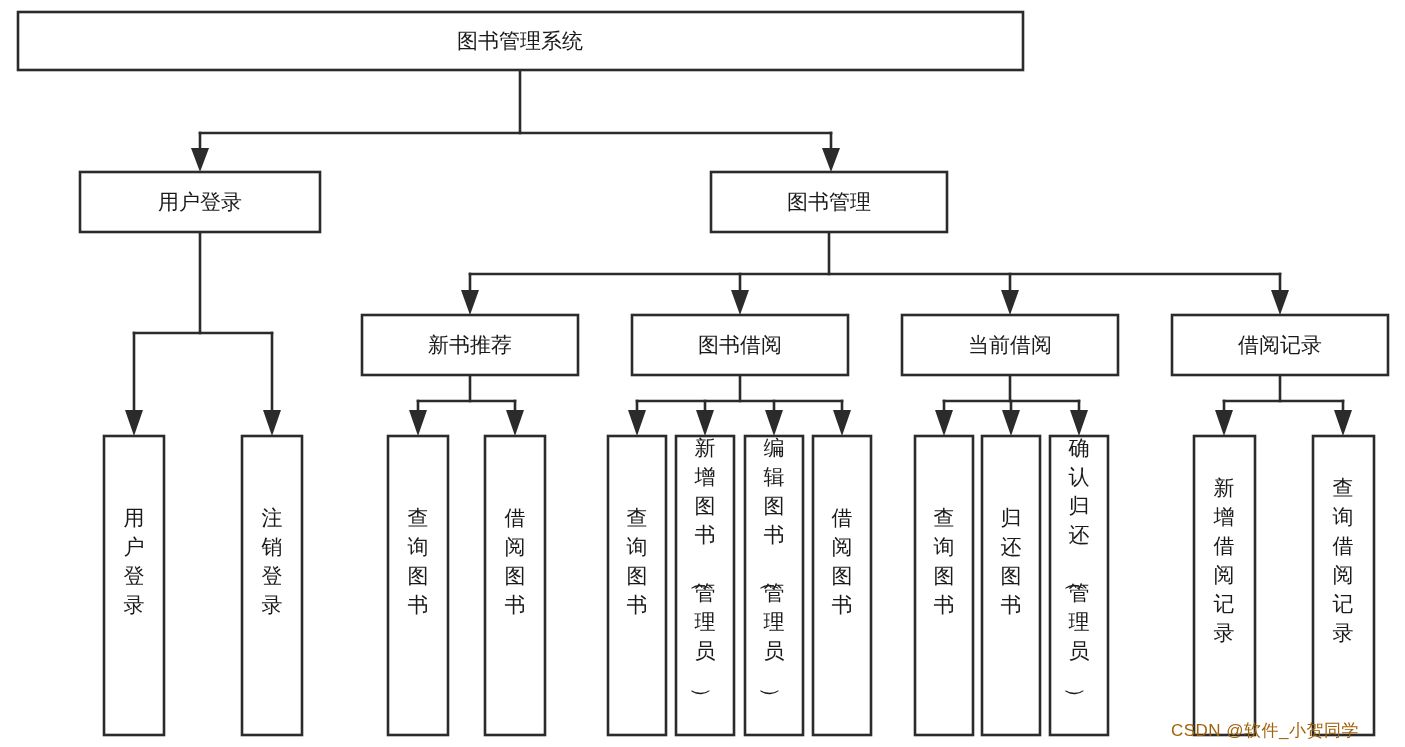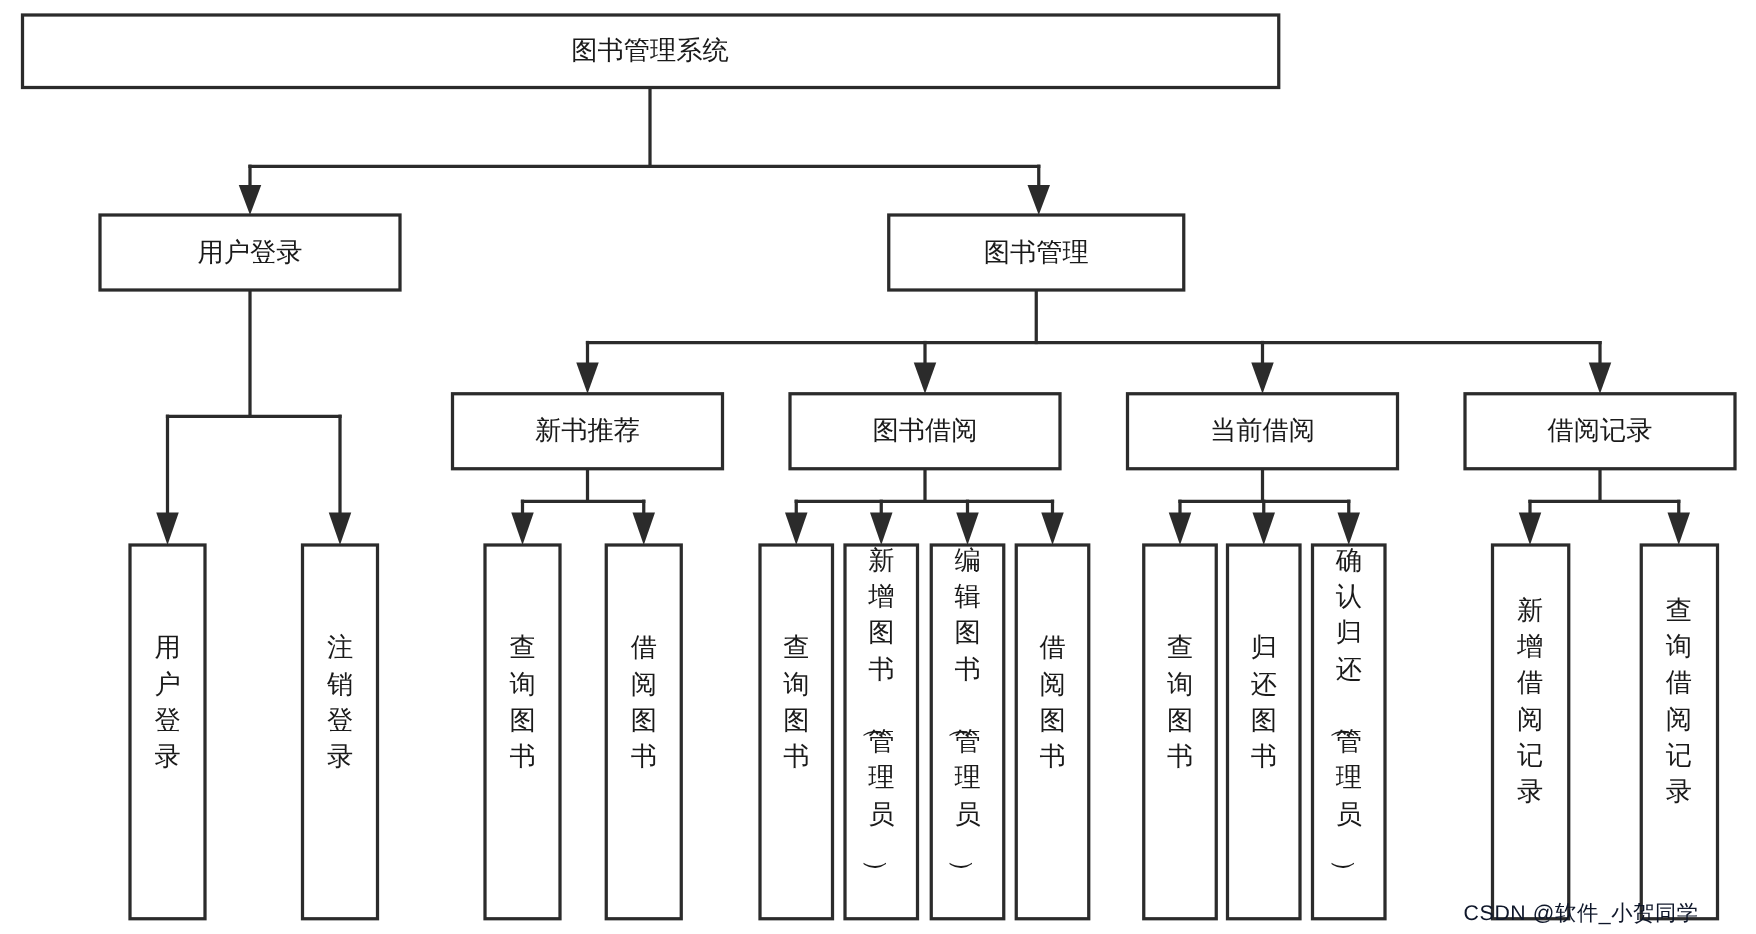--- a/index.html
+++ b/index.html
@@ -54,21 +54,21 @@
     font-size: 21px;
     fill: #1a1a1a;
     text-anchor: middle;
   }
   .watermark-text {
     position: absolute;
     right: 10px;
     bottom: 5px;
     font-family: "Liberation Sans", "DejaVu Sans", sans-serif;
     font-size: 17px;
-    color: #0f172a;
+    color: #a16207;
     letter-spacing: 0.5px;
     white-space: nowrap;
     user-select: none;
   }
 </style>
 </head>
 <body>
 
 <div id="diagram-root">
 

